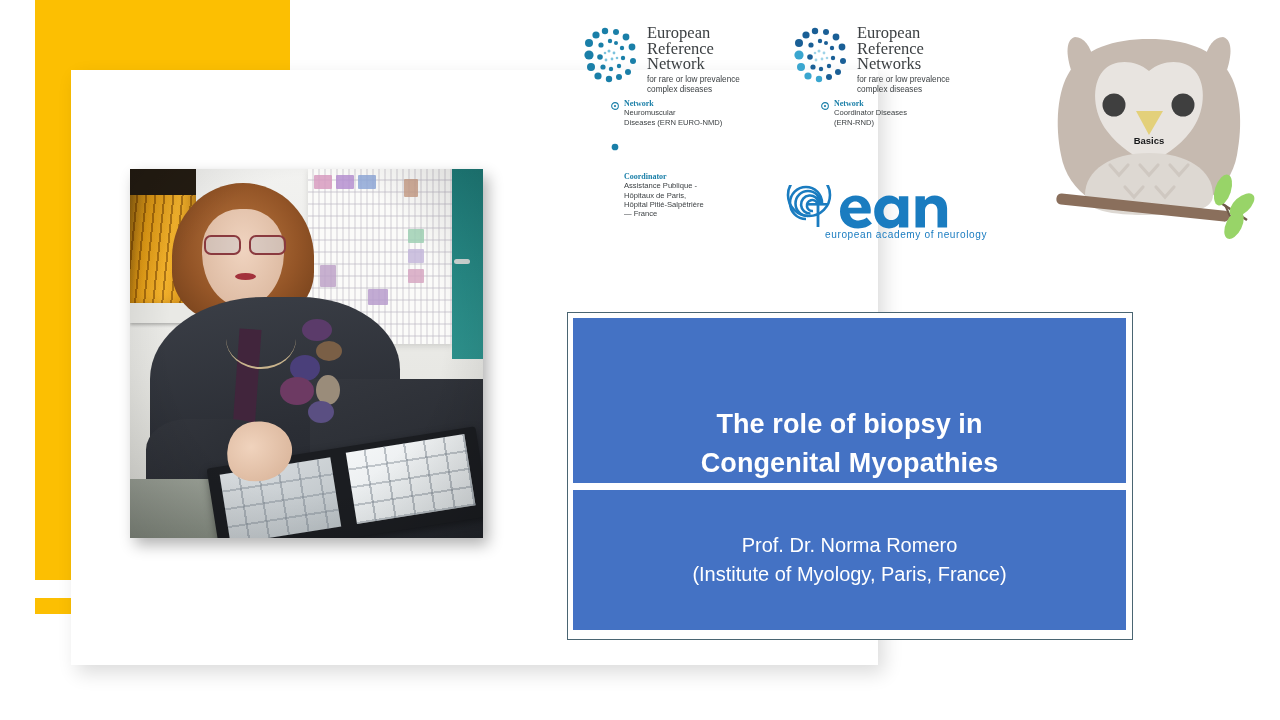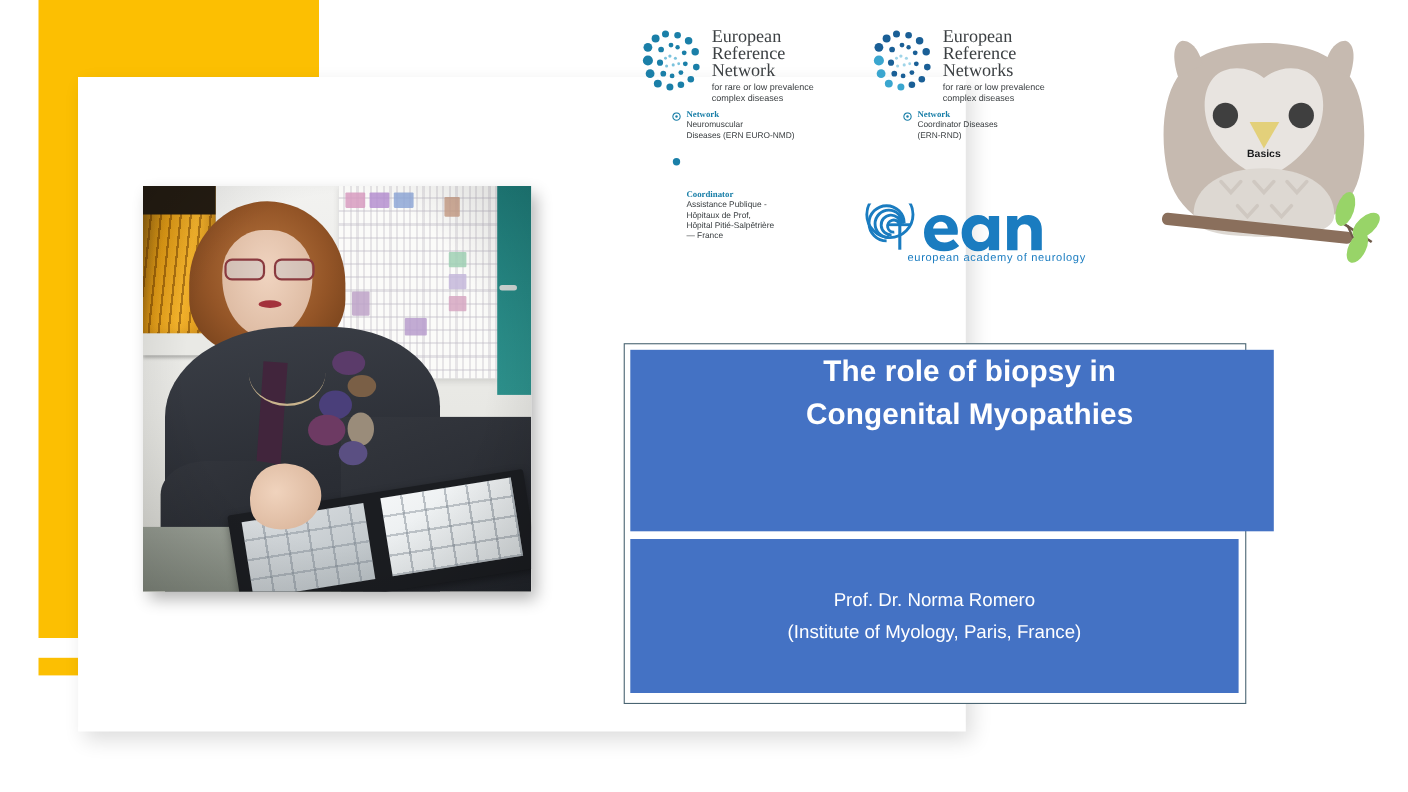--- a/index.html
+++ b/index.html
@@ -228,36 +228,36 @@
     position:absolute; left:567px; top:312px;
     width:566px; height:328px;
     border:1px solid #4a6572;
     background:#ffffff;
     box-sizing:border-box;
   }
   #title-box {
     position:absolute; left:573px; top:318px;
     width:553px; height:165px;
     background:#4472C4;
-    display:flex; align-items:flex-start; justify-content:center;padding-left:32px;
+    display:flex; align-items:flex-end; justify-content:center;
   }
   #title-text {
     color:#ffffff; font-weight:bold; font-size:27px; line-height:39px;
     text-align:center; letter-spacing:.1px;
     font-family:"Liberation Sans", sans-serif;
     white-space:pre-line;
   }
   #subtitle-box {
     position:absolute; left:573px; top:490px;
     width:553px; height:140px;
     background:#4472C4;
     display:flex; align-items:center; justify-content:center;
   }
   #subtitle-text {
-    color:#ffffff; font-size:17px; line-height:29px;
+    color:#ffffff; font-size:20px; line-height:29px;
     text-align:center;
     font-family:"Liberation Sans", sans-serif;
     white-space:pre-line;
   }
 </style>
 </head>
 <body>
 
 <div id="yellow-bracket-top"></div>
 <div id="yellow-bracket-side"></div>
@@ -367,21 +367,21 @@
       <span style="white-space:pre-line;">Neuromuscular
 Diseases (ERN EURO-NMD)</span>
     </div>
 
     <svg class="ern-bullet" style="top:116px;" viewBox="0 0 10 10">
       <circle cx="5" cy="5" r="4.2" fill="#1a7fa8"></circle>
     </svg>
     <div class="ern-block" style="top:113px;margin-top:32px;">
       <span class="hdr">Coordinator</span><br>
       <span style="white-space:pre-line;">Assistance Publique -
-Hôpitaux de Prof,
+Hôpitaux de Paris,
 Hôpital Pitié-Salpêtrière
 — France</span>
     </div>
   </div>
 
   <div class="ern-logo" id="ern-rnd-logo">
     <svg class="ern-dots" viewBox="0 0 56 56">
       <g fill="#1a5f96">
         <circle cx="6" cy="16" r="4"></circle>
           <circle cx="6" cy="28" r="4.6" fill="#3aa6cf"></circle>

